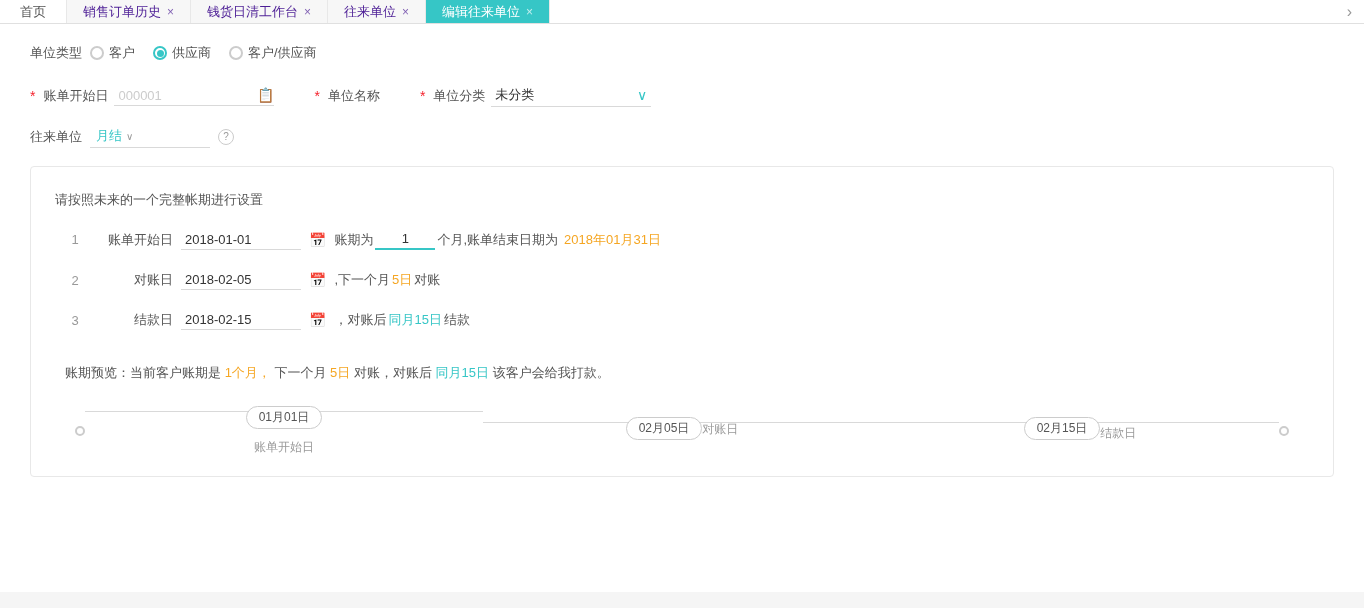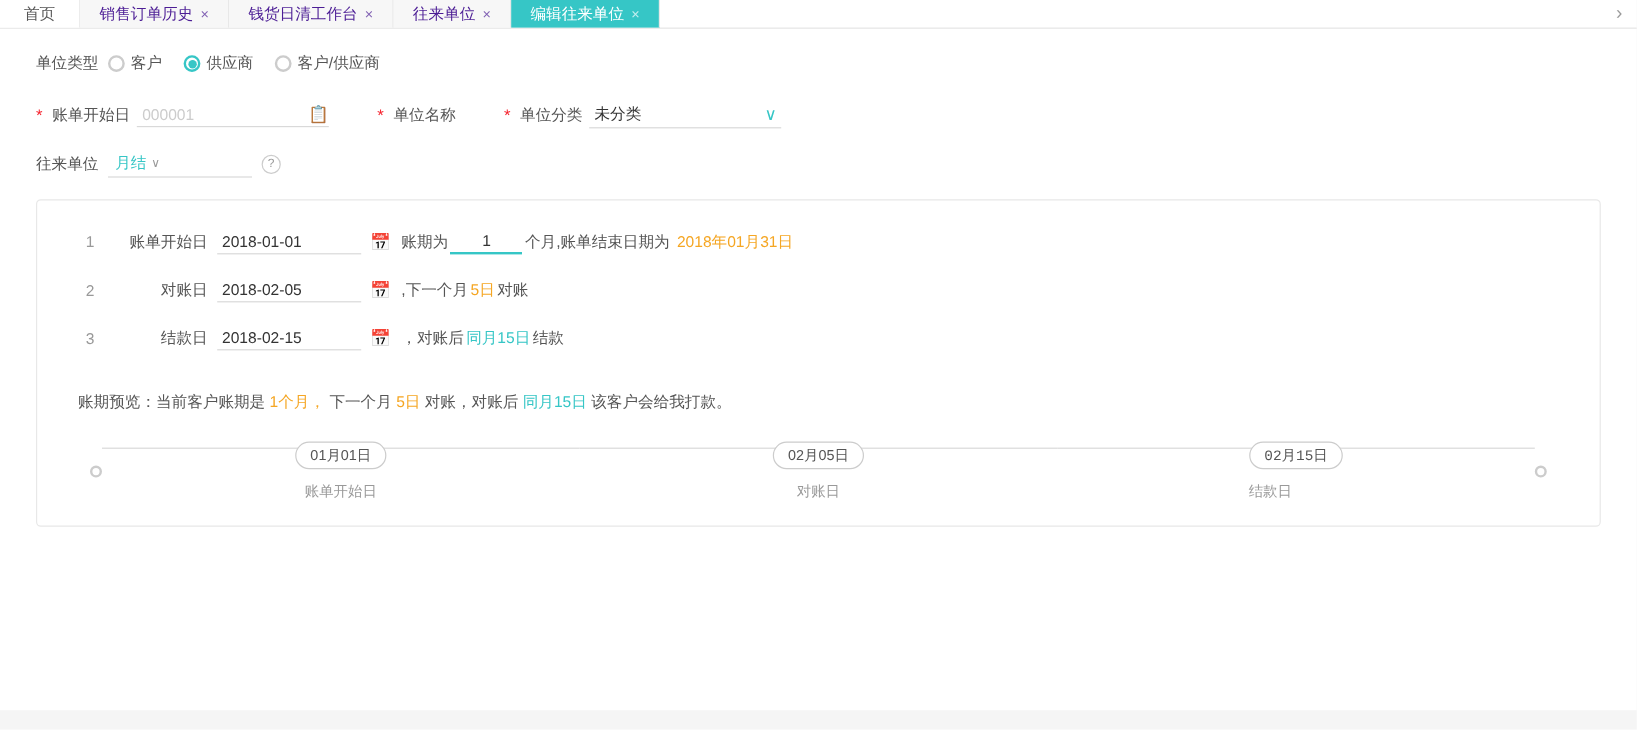--- a/index.html
+++ b/index.html
@@ -361,20 +361,21 @@
   <div class="form-row" style="margin-bottom:18px;">
     <span class="form-label">往来单位</span>
     <div class="dropdown-container" style="margin-left:8px;">
       <span class="dropdown-value">月结</span>
       <span class="dropdown-arrow">∨</span>
     </div>
     <div class="help-icon" style="margin-left:8px;">?</div>
   </div>
 
   <div class="section-box">
+    <div class="section-title">请按照未来的一个完整帐期进行设置</div>
 
     <div class="data-row">
       <span class="row-num">1</span>
       <span class="row-label">账单开始日</span>
       <input class="date-input" value="2018-01-01" style="">
       <span class="calendar-icon">📅</span>
       <div class="row-desc">
         <span>账期为</span>
         <input class="month-input" value="1" style="">
         <span>个月,账单结束日期为</span>
@@ -425,29 +426,29 @@
           <div style="width:100%; height:1px; background:#d9d9d9; position:absolute; top:5px;"></div>
           <div style="display:flex; flex-direction:column; align-items:center; z-index:1;">
             <div class="timeline-badge">01月01日</div>
             <span class="timeline-node-label">账单开始日</span>
           </div>
         </div>
 
 
         <div style="flex:1; display:flex; flex-direction:column; align-items:center; position:relative;">
           <div style="width:100%; height:1px; background:#d9d9d9; position:absolute; top:5px;"></div>
-          <div style="display:flex; flex-direction:column; align-items:center; z-index:1;">
+          <div style="display:flex; flex-direction:row; align-items:flex-start; z-index:1;">
             <div class="timeline-badge">02月05日</div>
             <span class="timeline-node-label">对账日</span>
           </div>
         </div>
 
         <div style="flex:1; display:flex; flex-direction:column; align-items:center; position:relative;">
           <div style="width:100%; height:1px; background:#d9d9d9; position:absolute; top:5px;"></div>
-          <div style="display:flex; flex-direction:column; z-index:1;font-family:Liberation Mono, monospace;">
+          <div style="display:flex; flex-direction:row; align-items:center; z-index:1;">
             <div class="timeline-badge">02月15日</div>
             <span class="timeline-node-label">结款日</span>
           </div>
         </div>
 
         <div class="timeline-dot"></div>
       </div>
 
     </div>
   </div>

